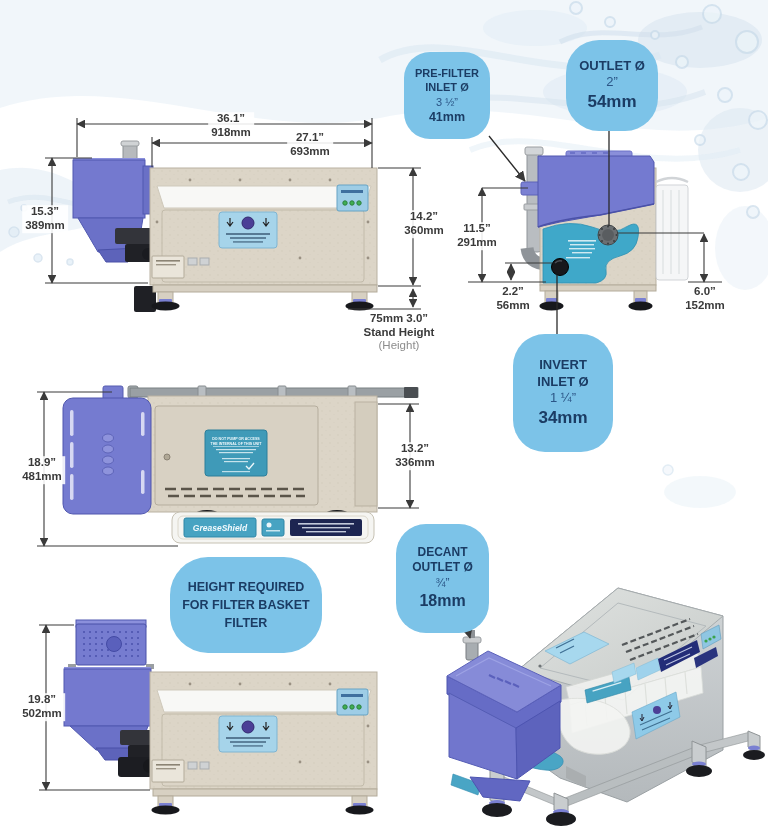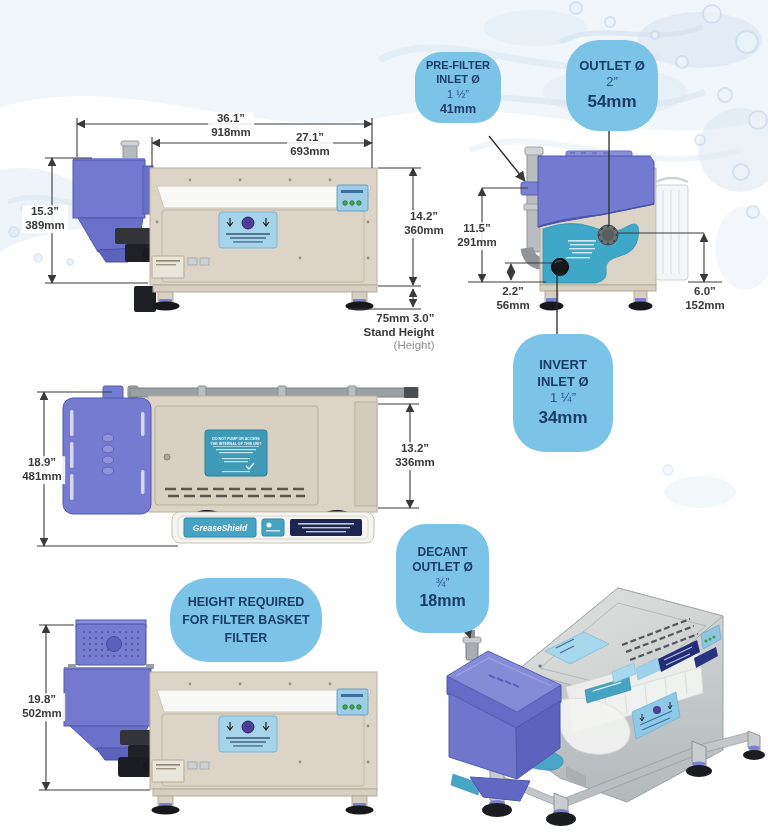--- a/index.html
+++ b/index.html
@@ -5,21 +5,21 @@
   html,body{margin:0;padding:0;background:#ffffff;}
   .canvas{position:relative;width:768px;height:839px;overflow:hidden;background:#ffffff;
           font-family:"Liberation Sans",sans-serif;}
   svg{position:absolute;left:0;top:0;}
   
   .dim{position:absolute;transform:translate(-50%,-50%);display:flex;flex-direction:column;
        align-items:center;font-weight:bold;font-size:11.5px;color:#3a3a3a;line-height:1.2;
        background:rgba(255,255,255,.88);padding:0 3px;white-space:nowrap;text-align:left;}
   .dim .mm{font-size:11.5px;}
   .stand{position:absolute;transform:translate(-50%,0);display:flex;flex-direction:column;
-       align-items:flex-end;font-weight:bold;font-size:11.5px;color:#3a3a3a;line-height:1.18;
+       align-items:center;font-weight:bold;font-size:11.5px;color:#3a3a3a;line-height:1.18;
        white-space:nowrap;text-align:center;}
   .stand .minim{font-weight:400;color:#8d8d8d;}
   
   .bubble{position:absolute;background:#7cc3e8;color:#1b3c64;display:flex;flex-direction:column;
        align-items:center;justify-content:center;text-align:center;font-weight:bold;line-height:1.3;}
   .bubble .b-size{font-weight:400;color:#2b5586;}
   .bub-sm{font-size:11px;}  .bub-sm .b-mm{font-size:12.5px;}
   .bub-lg{font-size:13px;}  .bub-lg .b-mm{font-size:17px;}
   .bub-md{font-size:12px;}  .bub-md .b-mm{font-size:16px;}
   .bub-txt{font-size:12.5px;line-height:1.45;}
@@ -518,42 +518,42 @@
 </div>
 <div class="dim" style="left:415px;top:456px">
   <span>13.2”</span>
   <span class="mm">336mm</span>
 </div>
 <div class="dim" style="left:42px;top:707px">
   <span>19.8”</span>
   <span class="mm">502mm</span>
 </div>
 
-<div class="bubble bub-sm" style="left:415px;top:52px;width:86px;height:71px;border-radius:26px">
+<div class="bubble bub-sm" style="left:404px;top:52px;width:86px;height:87px;border-radius:26px">
   <span>PRE-FILTER</span>
   <span>INLET Ø</span>
-  <span class="b-size">1 ½”</span>
+  <span class="b-size">3 ½”</span>
   <span class="b-mm">41mm</span>
 </div>
 <div class="bubble bub-lg" style="left:566px;top:40px;width:92px;height:91px;border-radius:33px">
   <span>OUTLET Ø</span>
   <span class="b-size">2”</span>
   <span class="b-mm">54mm</span>
 </div>
 <div class="bubble bub-lg" style="left:513px;top:334px;width:100px;height:118px;border-radius:32px">
   <span>INVERT</span>
   <span>INLET Ø</span>
   <span class="b-size">1 ¼”</span>
   <span class="b-mm">34mm</span>
 </div>
 <div class="bubble bub-md" style="left:396px;top:524px;width:93px;height:109px;border-radius:30px">
   <span>DECANT</span>
   <span>OUTLET Ø</span>
   <span class="b-size">¾”</span>
   <span class="b-mm">18mm</span>
 </div>
-<div class="bubble bub-txt" style="left:170px;top:578px;width:152px;height:84px;border-radius:38px">
+<div class="bubble bub-txt" style="left:170px;top:557px;width:152px;height:96px;border-radius:38px">
   <span>HEIGHT REQUIRED</span>
   <span>FOR FILTER BASKET</span>
   <span>FILTER</span>
 </div>
 
 </div>
 
 </body></html>

